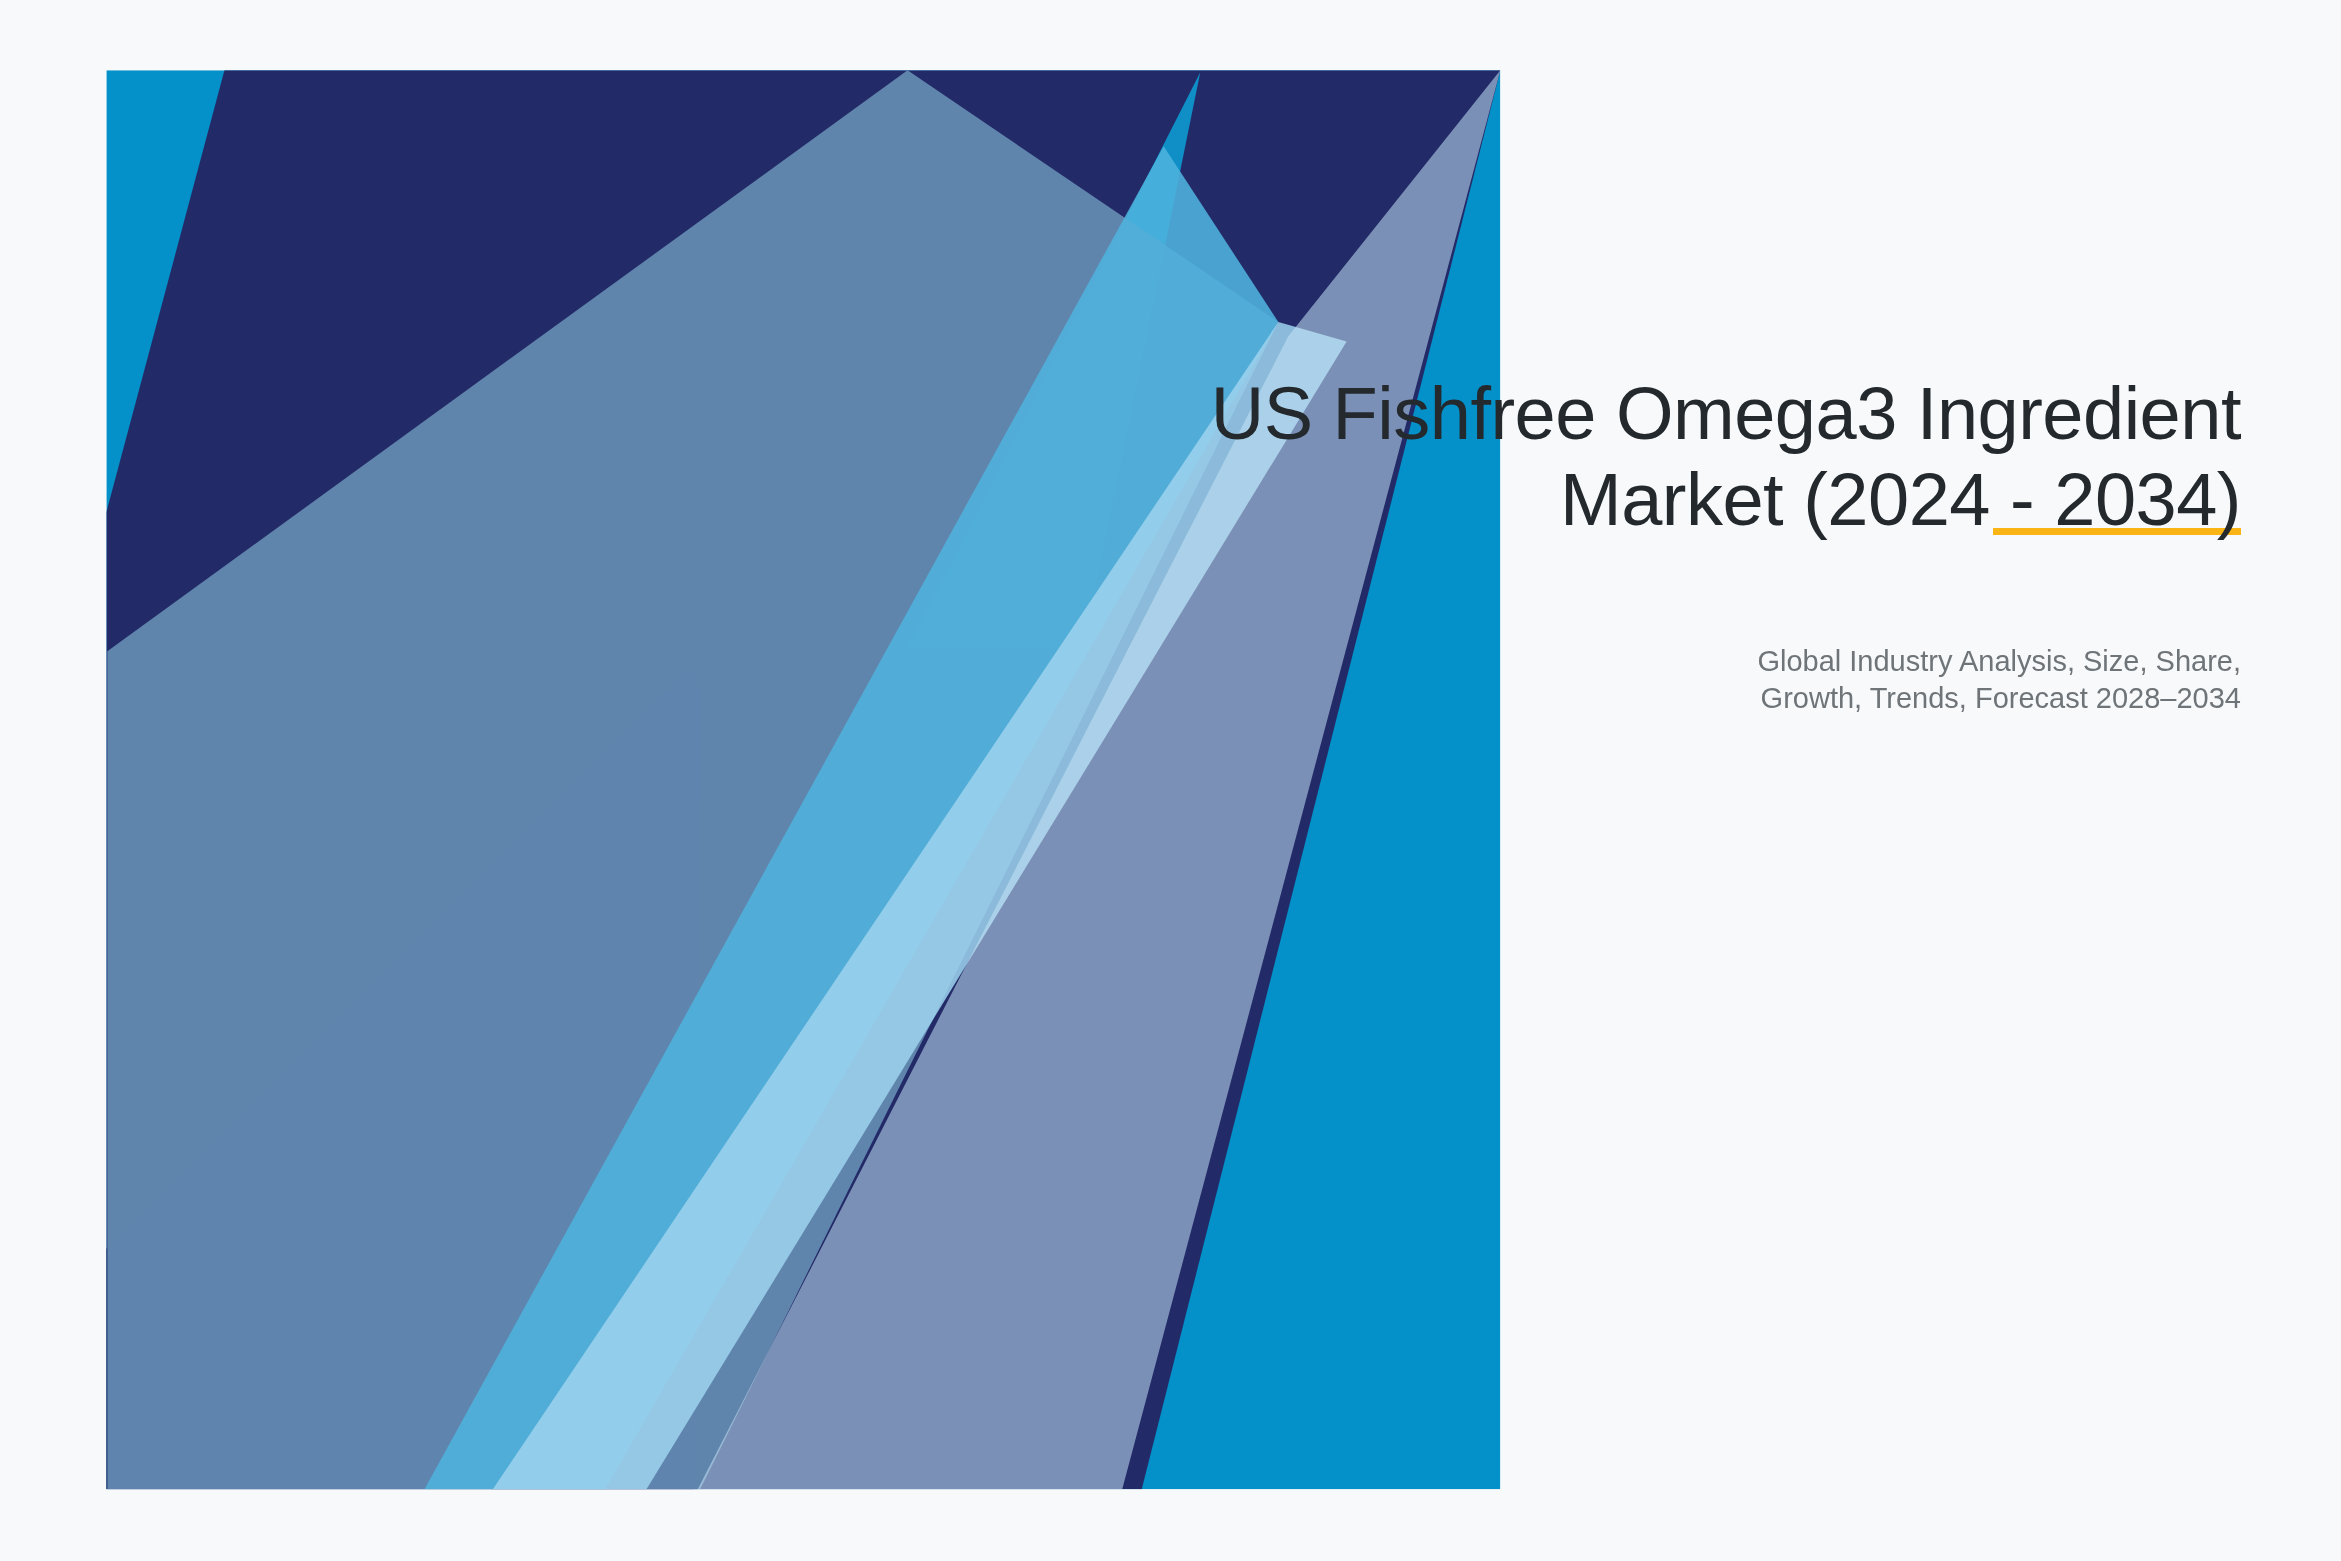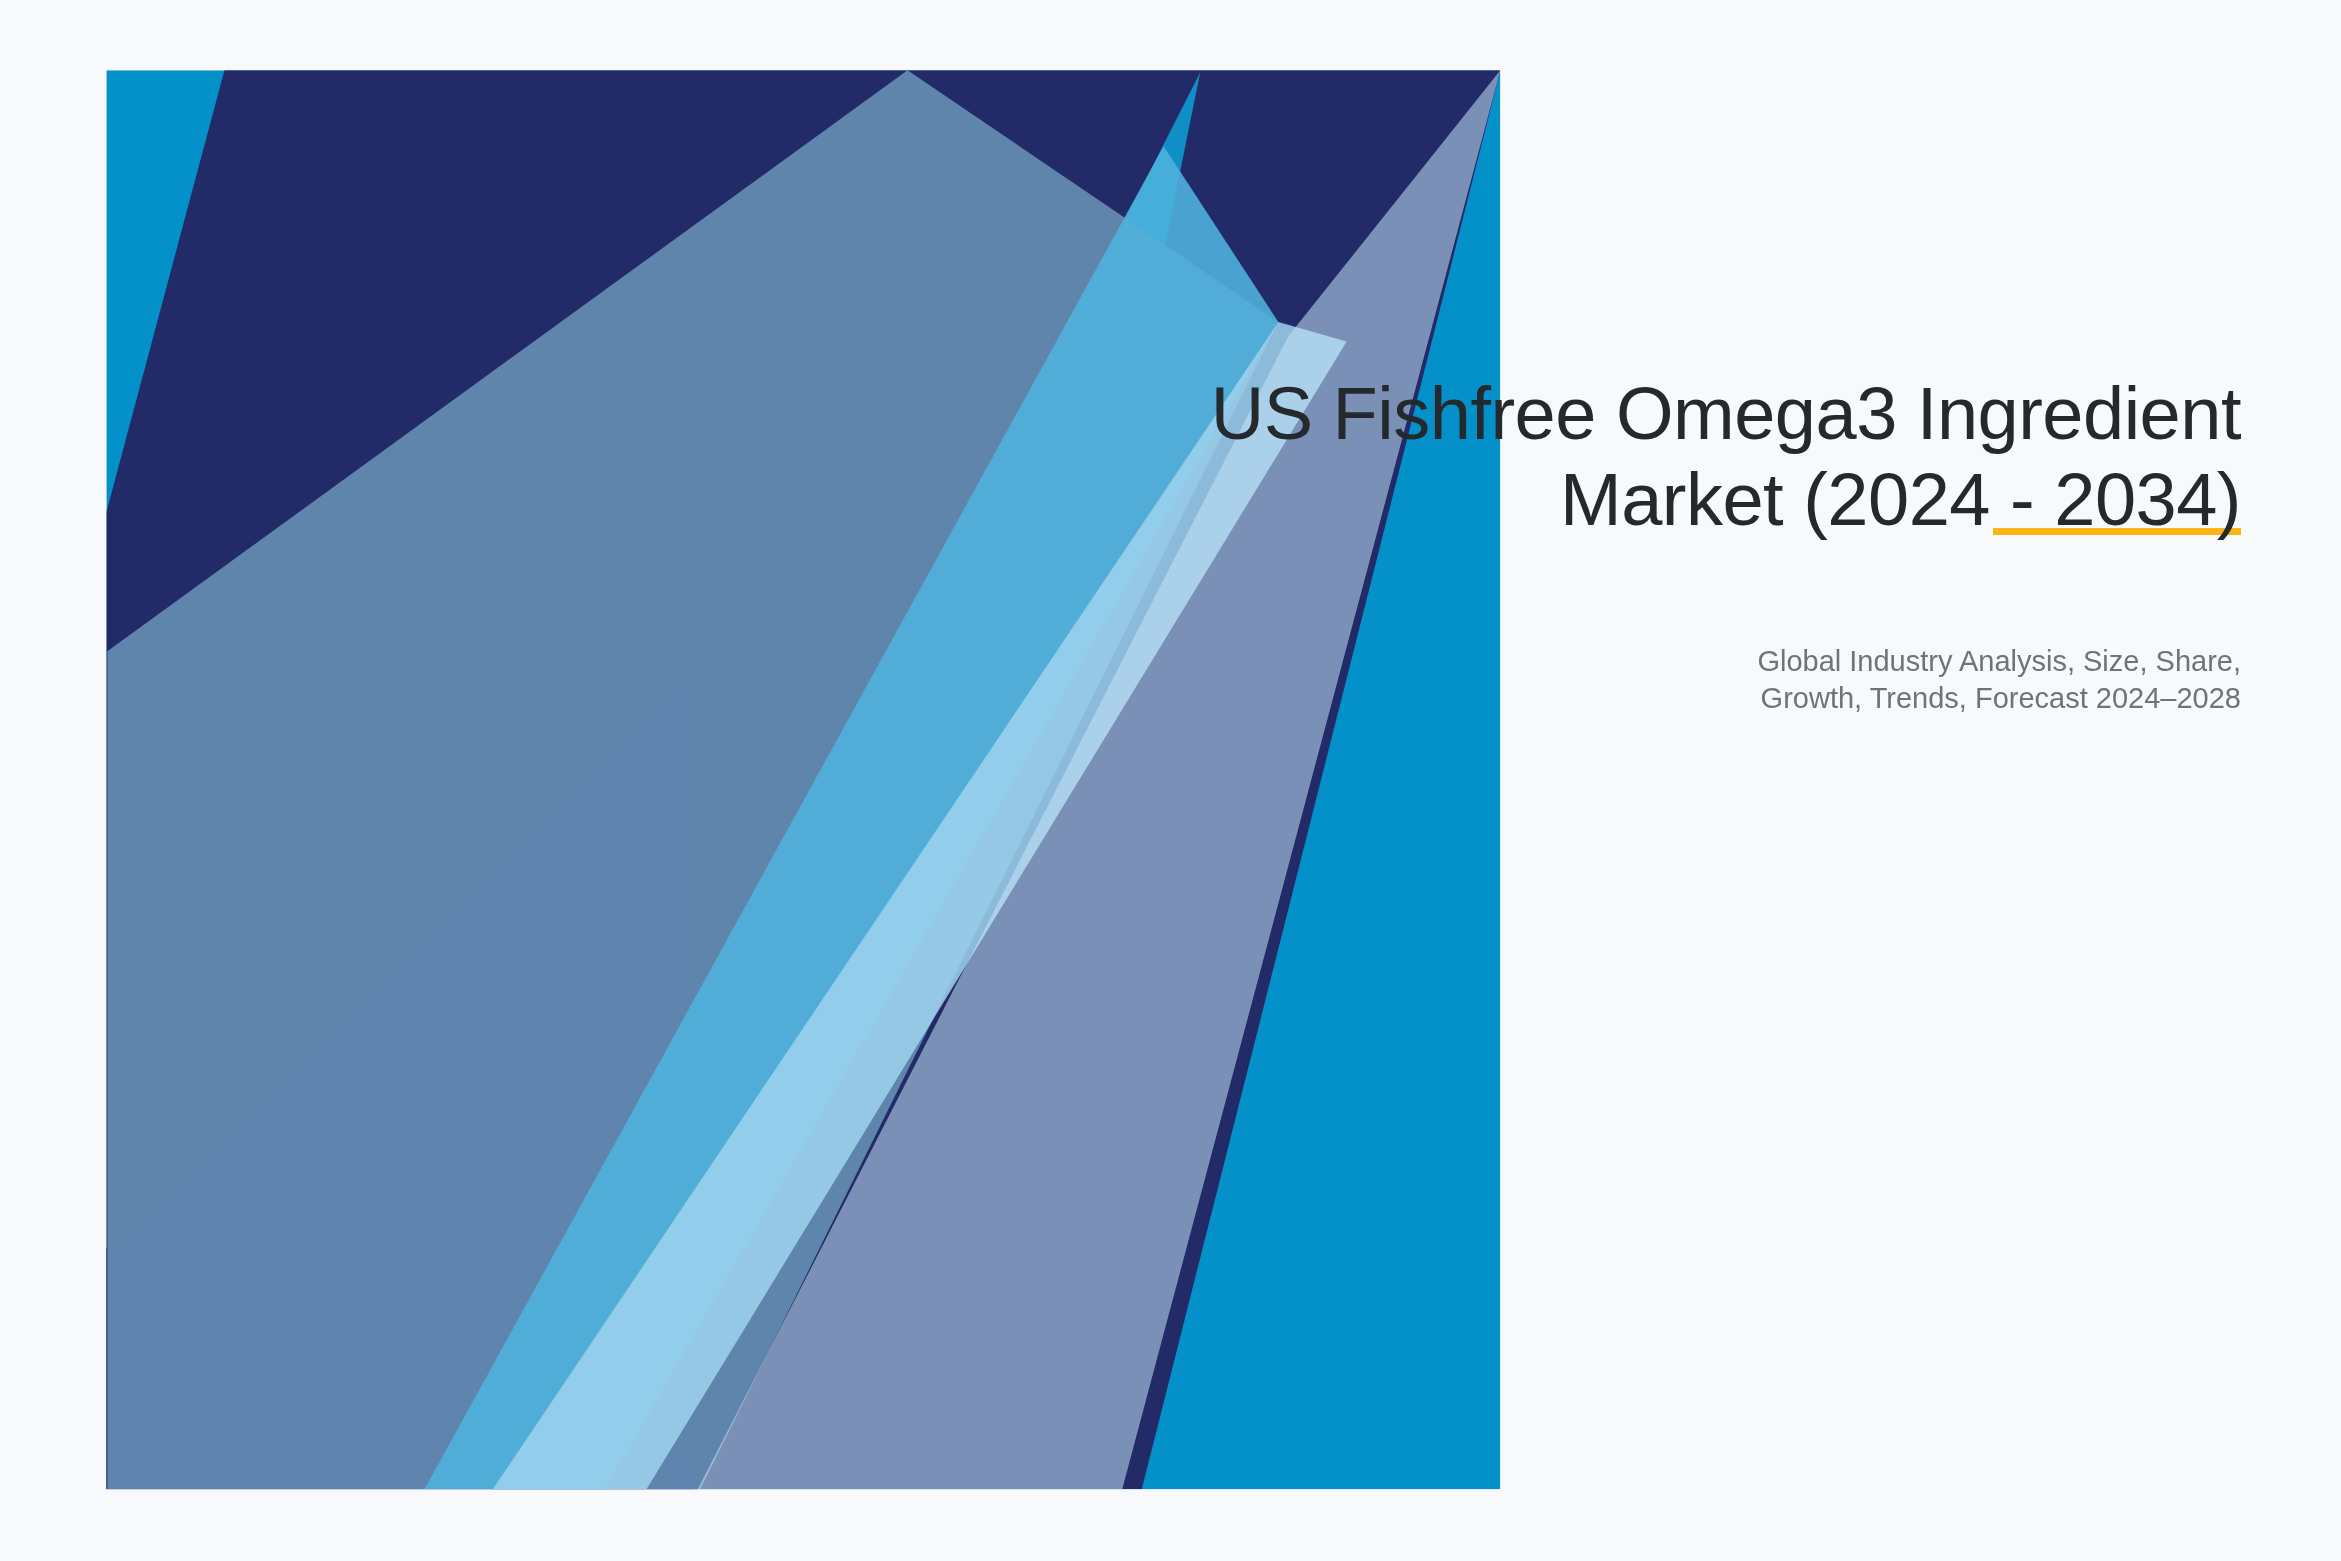--- a/index.html
+++ b/index.html
@@ -107,16 +107,16 @@
   </svg>
 
   <div id="title-underline"></div>
 
   <div id="text-block">
     <h1 id="title">US Fishfree Omega3 Ingredient
 Market (2024 - 2034)</h1>
   </div>
 
   <p id="subtitle">Global Industry Analysis, Size, Share,
-Growth, Trends, Forecast 2024–2028</p>
+Growth, Trends, Forecast 2028–2034</p>
 
 </div>
 
 
 </body></html>

